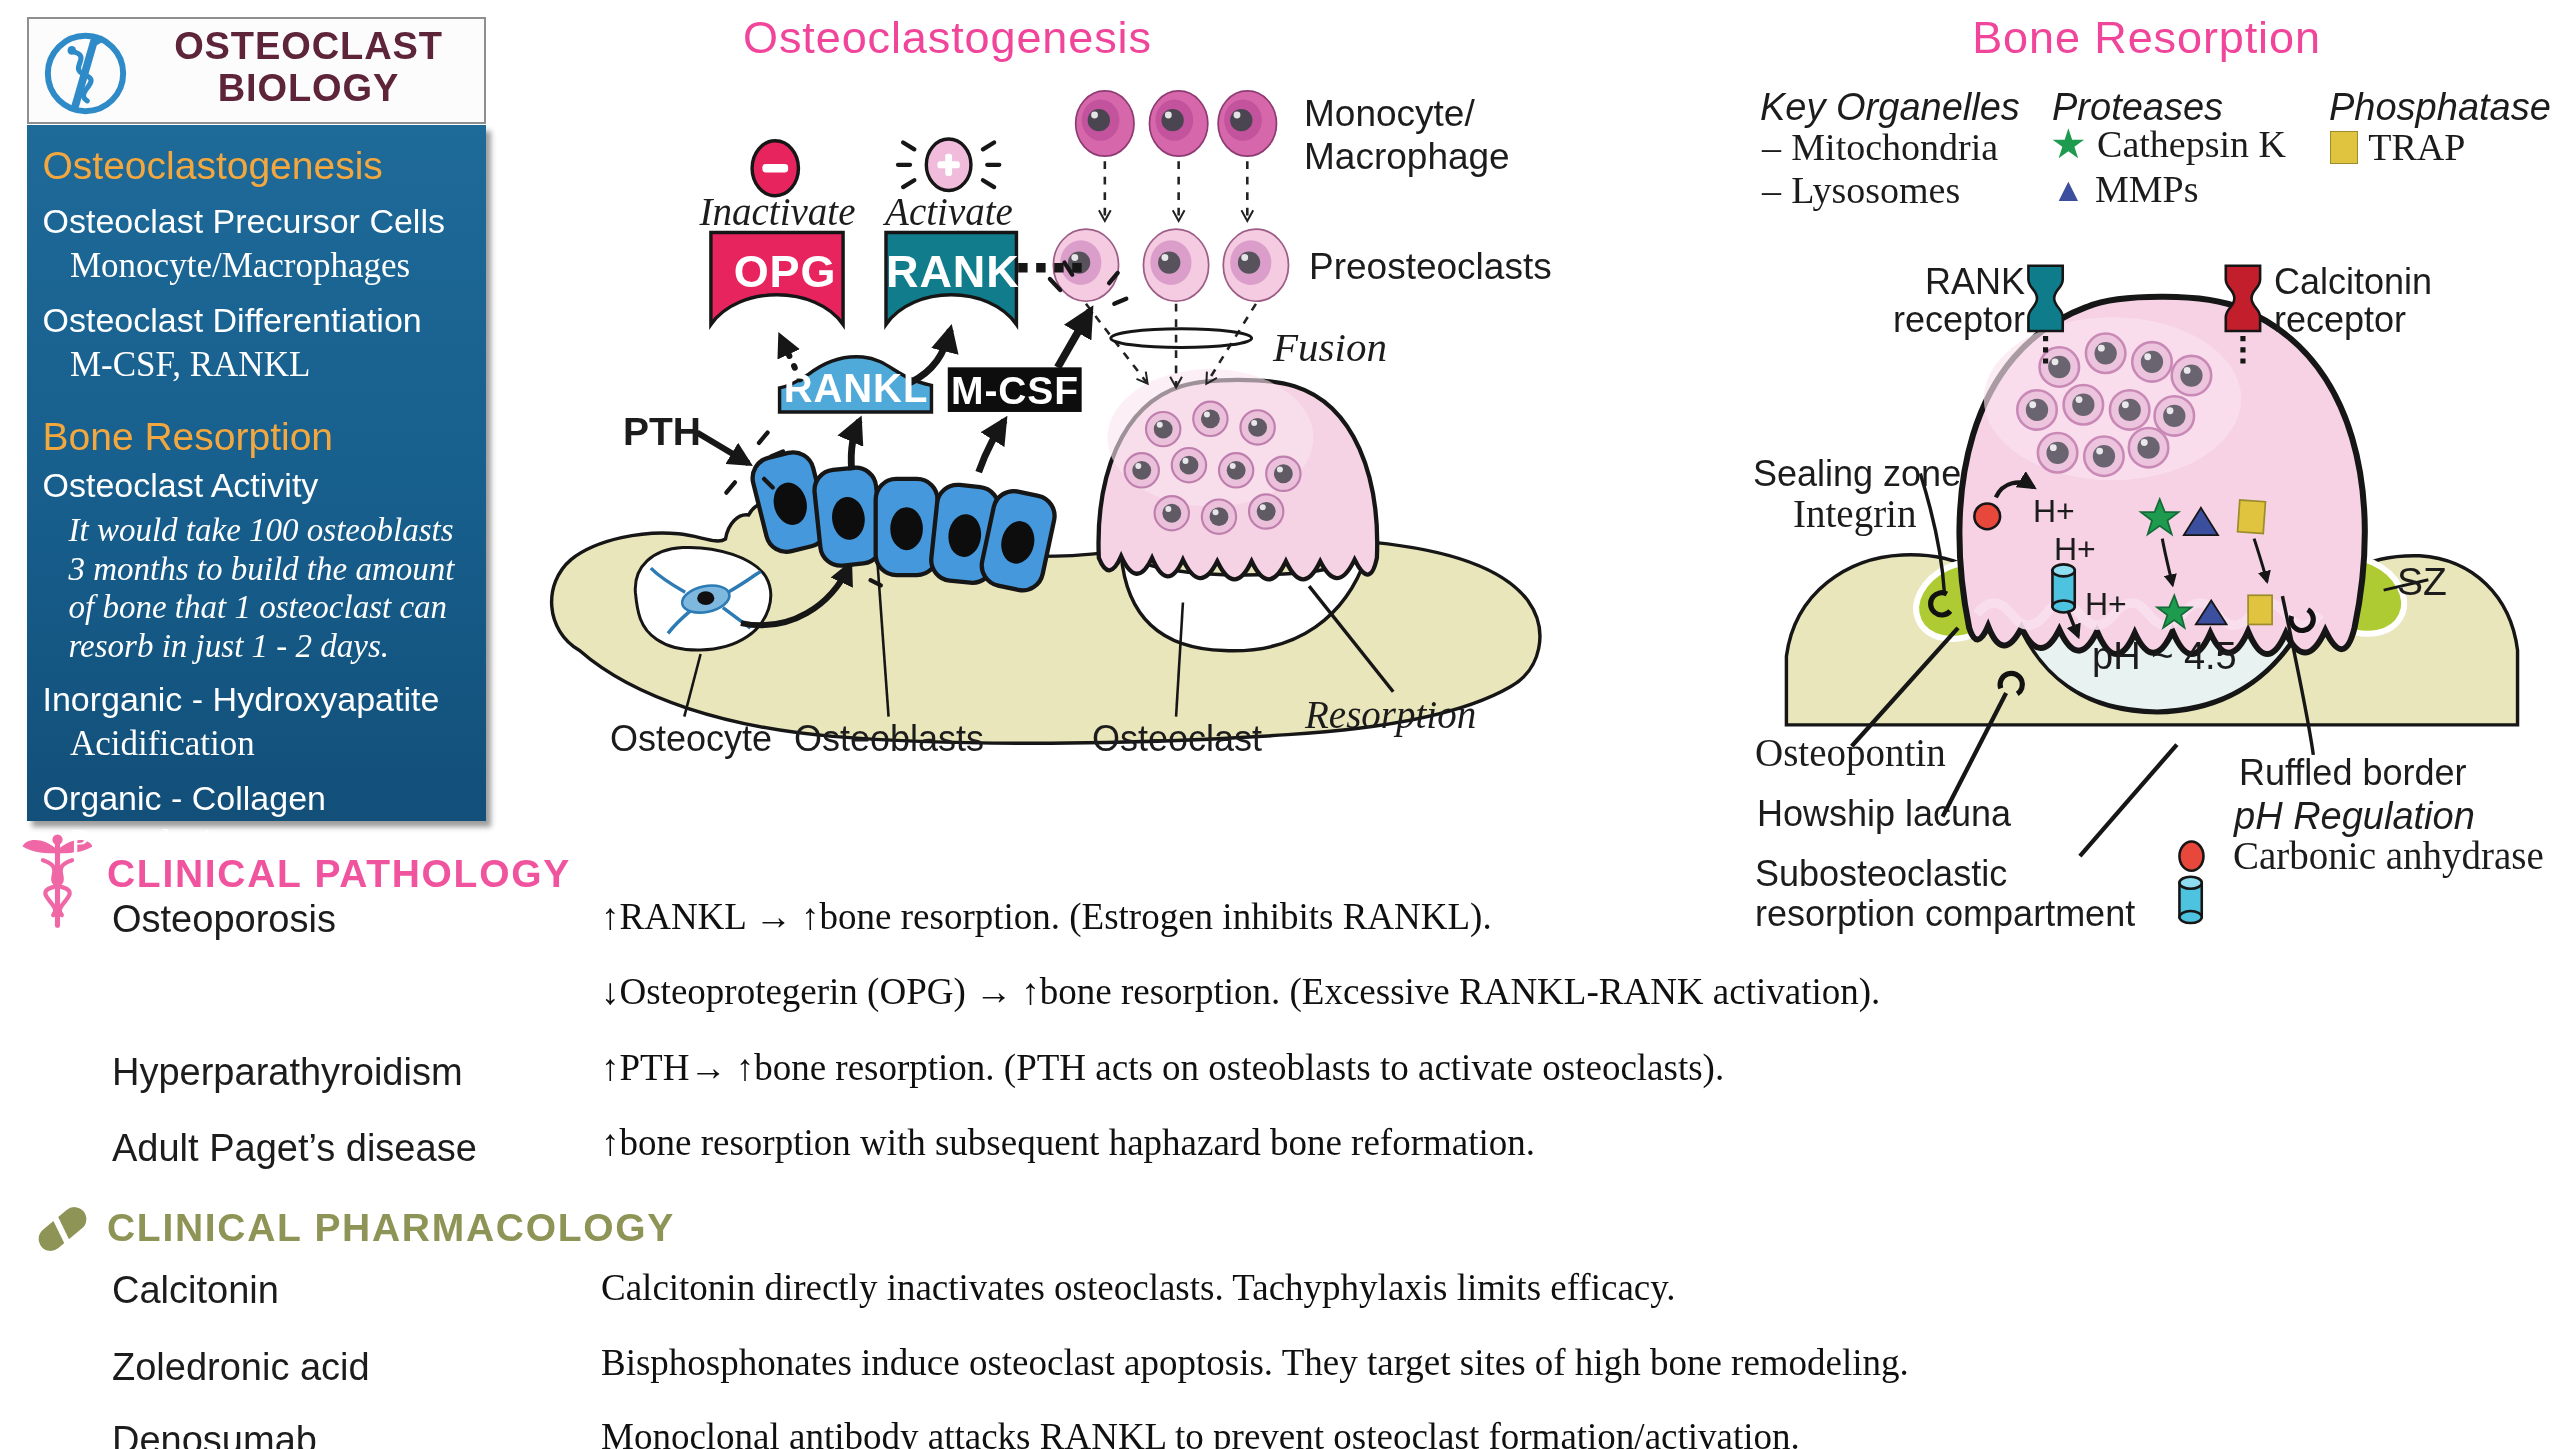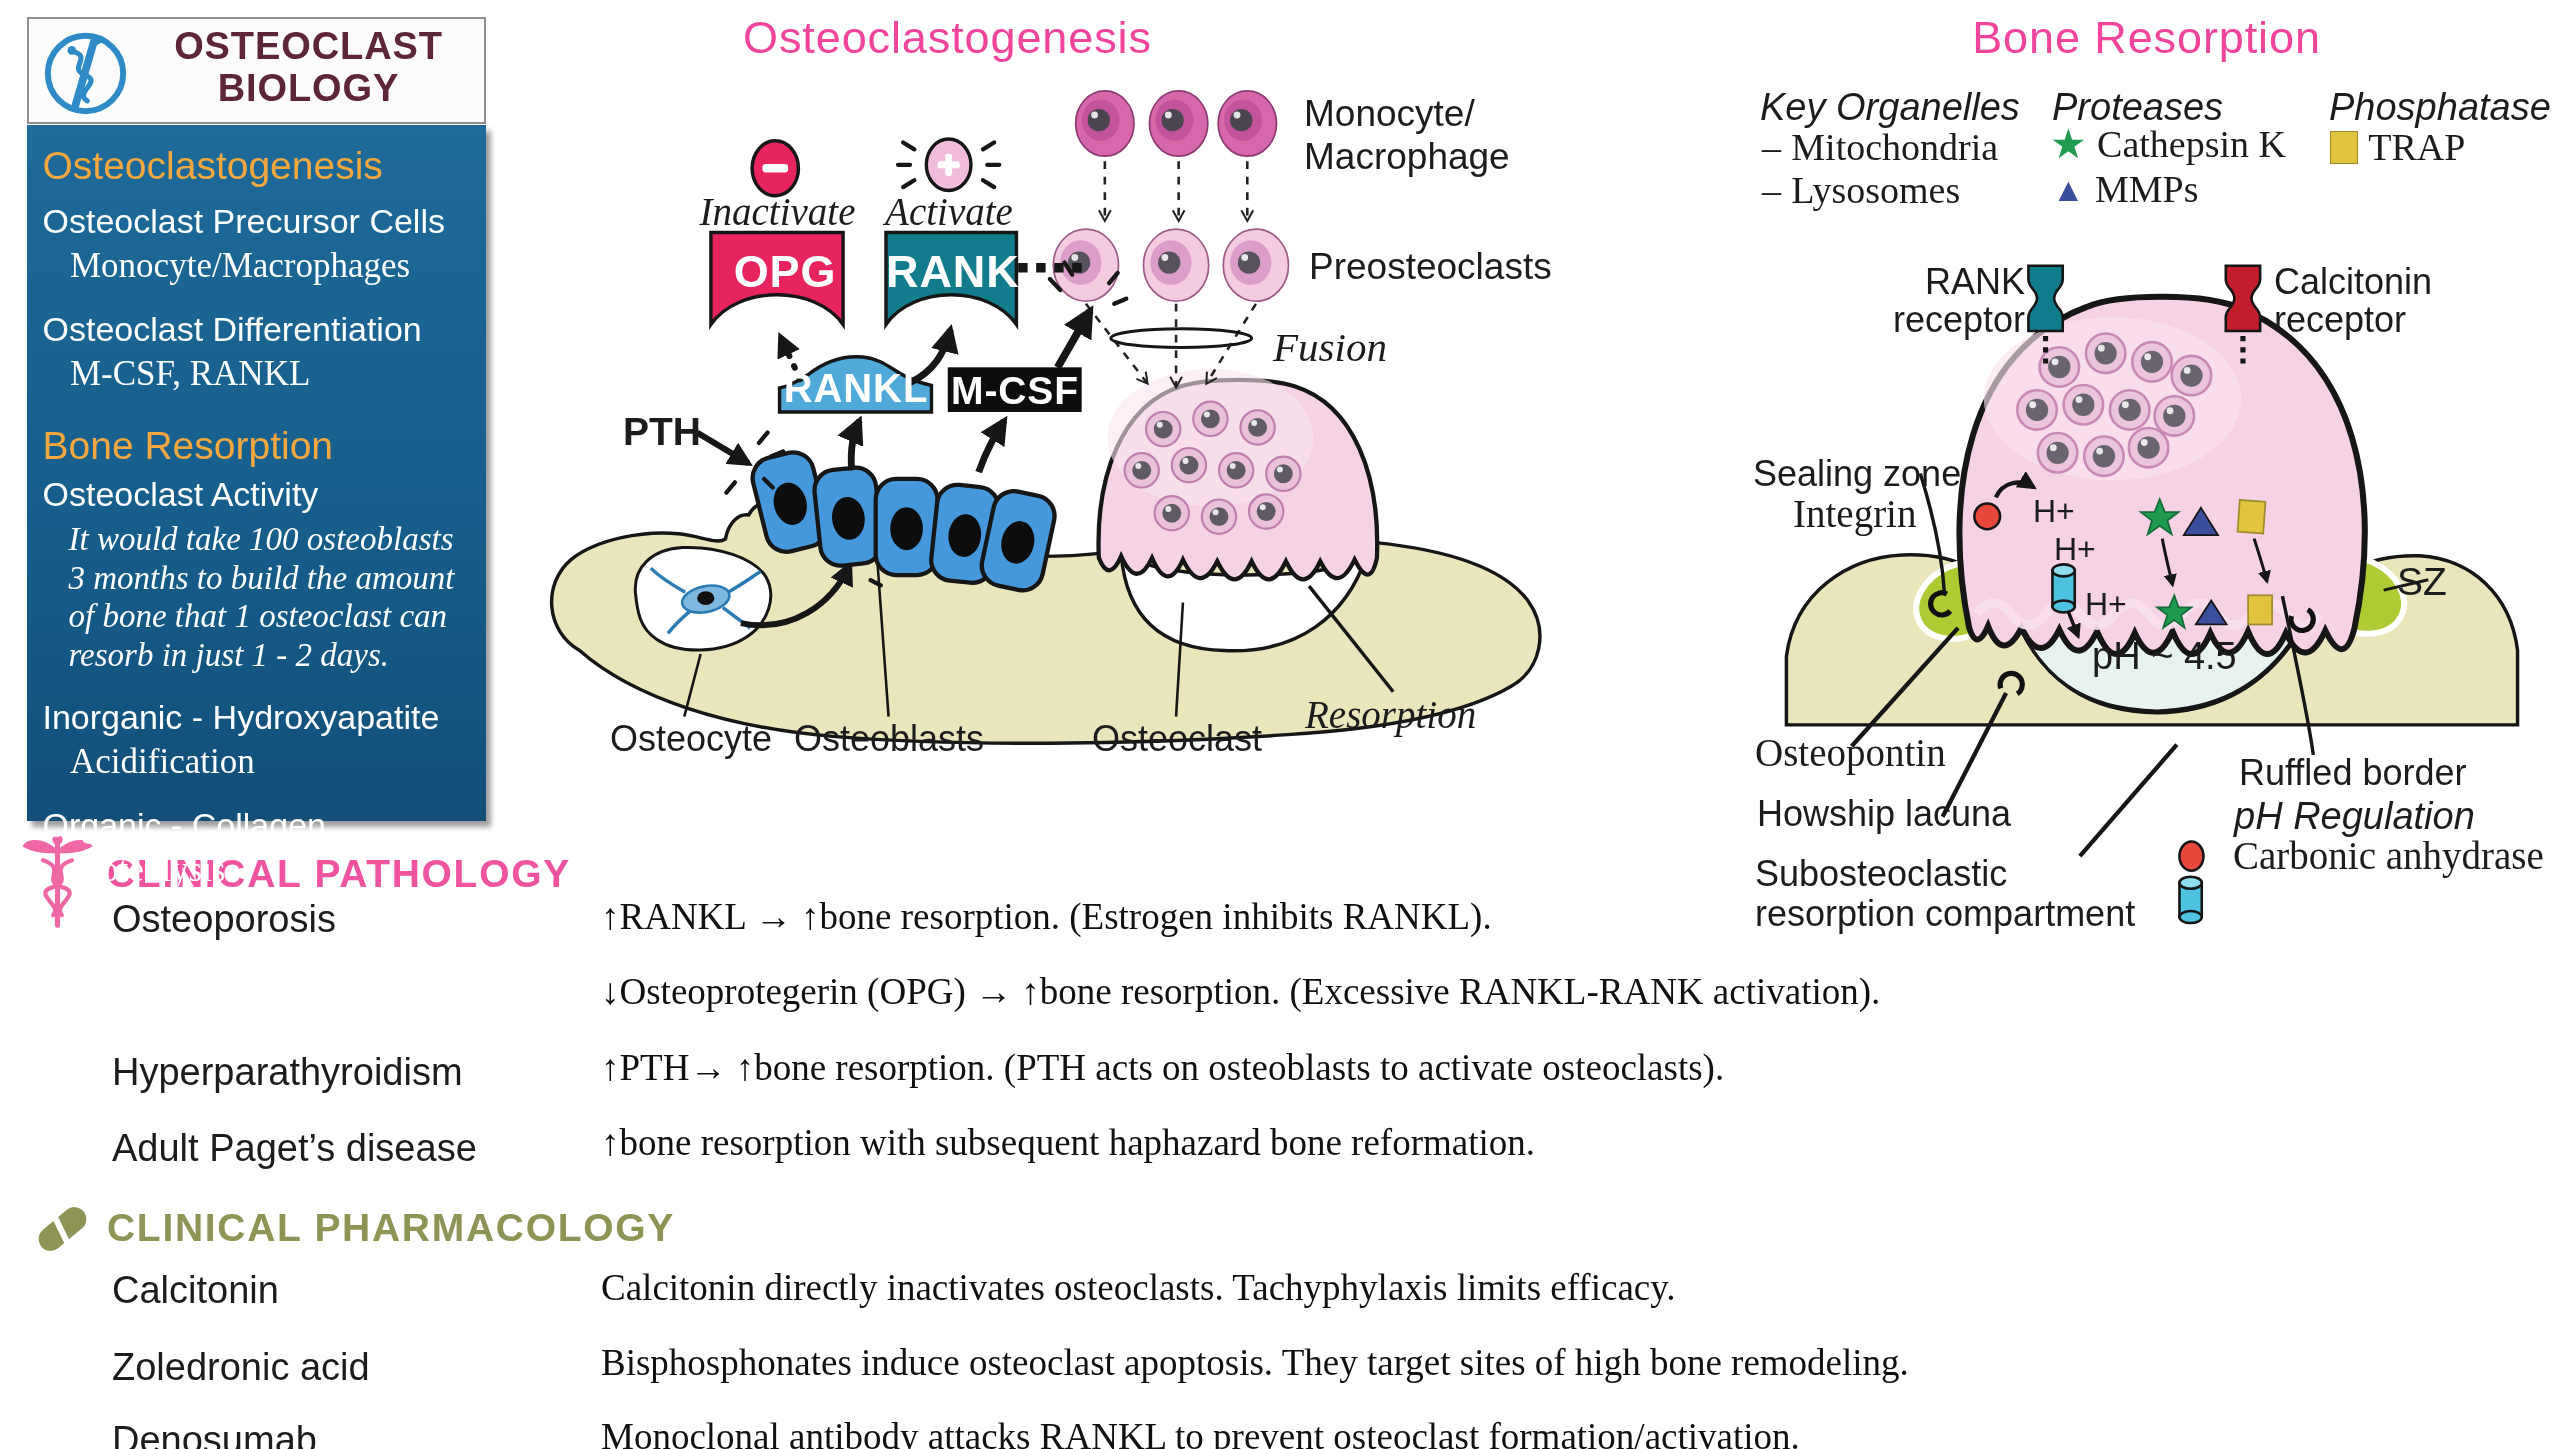--- a/index.html
+++ b/index.html
@@ -19,21 +19,21 @@
   .logo-title{position:absolute;left:112px;top:6.9px;width:335px;color:#5E2439;font-weight:700;
               font-size:38px;line-height:1.1;text-align:center;letter-spacing:0.9px;white-space:pre-line;}
   .side-panel{left:27px;top:125px;width:459px;height:696px;box-sizing:border-box;
               background:linear-gradient(180deg,#1E6A99 0%,#175E8C 55%,#124F79 100%);
               box-shadow:5.2px 6px 5.2px rgba(40,40,40,.45);
               padding:19px 13.7px 8.6px 15.5px;z-index:2;}
   .sb-h{color:#F3A73F;font-size:39px;font-weight:500;line-height:1.15;}
   .sb-t{color:#ffffff;font-size:34px;font-weight:400;line-height:1.2;margin-top:12px;}
   .sb-s{color:#ffffff;font-size:35px;padding-left:27.5px;line-height:1.2;margin-top:3.4px;}
   .sb-note{color:#ffffff;font-size:33px;font-style:italic;padding-left:26px;line-height:1.17;margin-top:5.2px;}
-  .mt1{margin-top:22px;}
+  .mt1{margin-top:13px;}
 
   
   .path-title{left:107px;top:852px;font-size:39px;font-weight:600;letter-spacing:1.7px;color:#F0549F;}
   .pharm-title{left:107px;top:1206px;font-size:39px;font-weight:600;letter-spacing:1.7px;color:#8E9455;}
   .row-label{font-size:38px;font-weight:400;color:#1c1c1c;}
   .row-desc{font-size:37px;color:#101010;font-family:"Liberation Serif","DejaVu Serif",serif;}
 
   
   .dia-title{font-size:45px;font-weight:500;color:#F0459A;letter-spacing:0.9px;}
   .boxlab{color:#ffffff;font-weight:700;text-align:center;letter-spacing:0.9px;}

